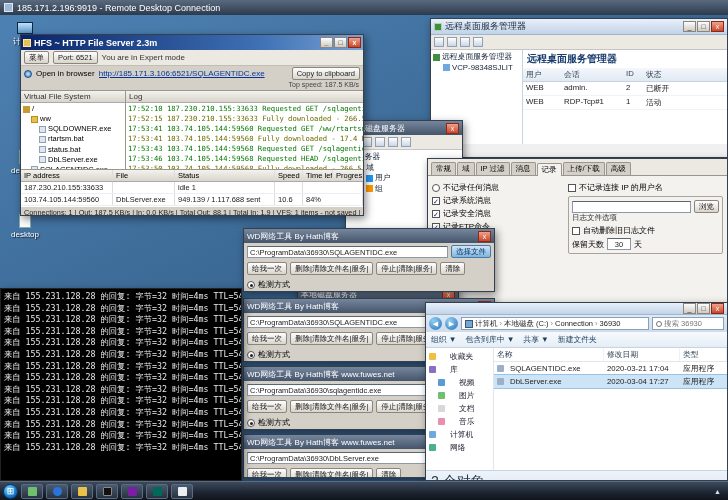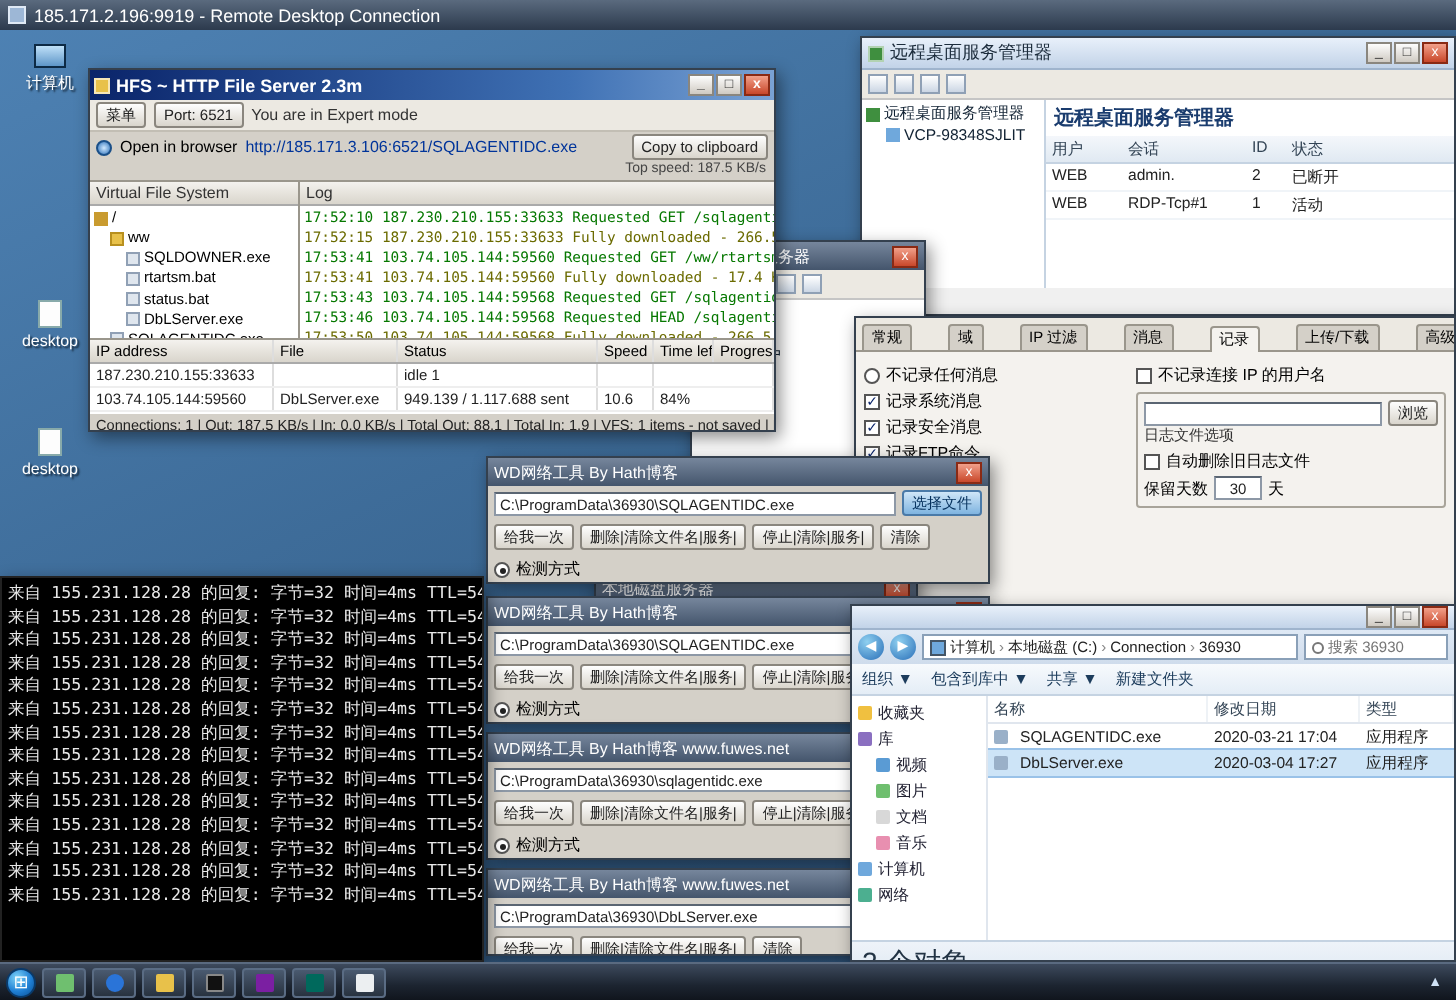--- a/index.html
+++ b/index.html
@@ -18,59 +18,59 @@
 .wbtns{margin-left:auto;display:flex;gap:1px}
 .wb{width:13px;height:11px;background:linear-gradient(#fdfdfd,#cfcac2);border:1px solid #8a867e;font-size:7px;line-height:9px;text-align:center;color:#333}
 .wb.close{background:linear-gradient(#f2a08a,#c8472a);color:#fff;border-color:#8a2a14}
 .menurow{display:flex;gap:8px;padding:1px 4px;font-size:8px;background:#ece9e2;border-bottom:1px solid #c2beb4;color:#222}
 .toolrow{display:flex;gap:3px;padding:2px 3px;background:#ece9e2;border-bottom:1px solid #c5c5c5}
 .tico{width:10px;height:10px;background:linear-gradient(#fff,#cbd6e4);border:1px solid #8fa0b5}
 .btn{display:inline-block;background:linear-gradient(#fefefe,#d9d5cc);border:1px solid #8a867e;border-radius:2px;padding:0 4px;font-size:7.5px;height:13px;line-height:11px;white-space:nowrap;color:#222}
 .btn.blue{background:linear-gradient(#cfe6f8,#7fb4e0);border-color:#4a7aa8;color:#05305c}
 .field{flex:1;background:#fff;border:1px solid #8d98a6;border-top-color:#5a6572;padding:0 2px;height:12px;line-height:11px;font-size:7.5px;overflow:hidden;white-space:nowrap;color:#222}
 .hfs-row{display:flex;align-items:center;gap:4px;font-size:8px;padding:1px 3px;background:#d4d0c8;white-space:nowrap;overflow:hidden}
-.hfs-url{color:#00349a;overflow:hidden}
+.hfs-url{color:#00349a;text-decoration:underline;overflow:hidden}
 .globe{width:8px;height:8px;border-radius:50%;background:radial-gradient(#cfe8ff,#2a6fb8);border:1px solid #1a4f88}
 .hfs-main{display:flex;height:79px;border-top:1px solid #9a968c}
 .hfs-left{width:105px;border-right:1px solid #9a968c;display:flex;flex-direction:column}
 .panel-h{font-size:8px;background:linear-gradient(#f4f2ee,#d9d5cc);padding:1px 3px;border-bottom:1px solid #aaa;color:#333}
 .tree{flex:1;background:#fff;font-size:7.5px;overflow:hidden;padding:1px 2px}
 .ti{display:flex;gap:2px;align-items:center;white-space:nowrap;line-height:1.35}
 .ic{width:7px;height:7px;display:inline-block;flex:none}
 .ic.home{background:#c99b2f}
 .ic.fold{background:#e8c14a;border:1px solid #b8901f}
 .ic.file{background:#dfe6ee;border:1px solid #90a0b5}
 .log{flex:1;background:#fff;font-size:7.2px;font-family:"DejaVu Sans Mono",monospace;padding:1px 2px;overflow:hidden;line-height:1.4;white-space:nowrap}
 .hfs-table{font-size:7.5px;background:#fff;border-top:1px solid #9a968c}
 .hfs-th,.hfs-tr{display:flex;white-space:nowrap;overflow:hidden}
 .hfs-th{background:linear-gradient(#f4f2ee,#d9d5cc);border-bottom:1px solid #aaa}
 .hfs-th span,.hfs-tr span{padding:1px 3px;border-right:1px solid #ddd;overflow:hidden;flex:none}
 .hfs-tr{border-bottom:1px solid #eee;color:#222}
 .statusbar{font-size:7.3px;padding:1px 3px;background:#d4d0c8;border-top:1px solid #fff;color:#222;white-space:nowrap;overflow:hidden}
-.tabs{display:flex;gap:18px;padding:3px 3px 0;background:#ece9e2;font-size:7.5px}
+.tabs{display:flex;gap:1px;padding:3px 3px 0;background:#ece9e2;font-size:7.5px}
 .tab{padding:1px 4px;border:1px solid #9a968c;border-bottom:none;background:#d4d0c8;border-radius:2px 2px 0 0;white-space:nowrap}
 .tab.active{background:#f4f2ee;position:relative;top:1px}
 .cfg-body{background:#f4f2ee;border-top:1px solid #9a968c;padding:4px;display:flex;gap:8px;font-size:8px;height:134px}
 .chk{display:flex;align-items:center;gap:3px;margin:2px 0;white-space:nowrap}
 .box{width:8px;height:8px;border:1px solid #555;background:#fff;font-size:7px;line-height:7px;text-align:center;color:#0a246a;flex:none}
 .radio{width:8px;height:8px;border:1px solid #555;border-radius:50%;background:#fff;position:relative;flex:none}
 .radio.on::after{content:"";position:absolute;left:2px;top:2px;width:3px;height:3px;border-radius:50%;background:#222}
 .grp{border:1px solid #a8a49a;border-radius:2px;padding:3px;margin-top:3px}
 .wd-row{display:flex;align-items:center;gap:3px;padding:2px 3px;font-size:8px;white-space:nowrap;overflow:hidden}
 .cmd-body{background:#000;color:#e8e8e8;font-family:"DejaVu Sans Mono",monospace;font-size:8.3px;line-height:1.4;padding:2px 3px;height:179px;overflow:hidden;white-space:nowrap}
 .exp-nav{display:flex;align-items:center;gap:3px;padding:2px 3px;background:linear-gradient(#dfe9f5,#cfdcec)}
 .navorb{width:13px;height:13px;border-radius:50%;background:radial-gradient(circle at 35% 30%,#8fd0f0,#2a6fb8);color:#fff;font-size:7px;text-align:center;line-height:13px;flex:none}
 .crumb{flex:1;background:#fff;border:1px solid #8aa0b8;height:13px;font-size:7.5px;display:flex;align-items:center;padding:0 3px;gap:2px;white-space:nowrap;overflow:hidden;color:#222}
 .sep{color:#888}
 .searchbox{width:72px;background:#fff;border:1px solid #8aa0b8;height:13px;font-size:7.5px;color:#777;display:flex;align-items:center;padding:0 3px;gap:2px;flex:none}
 .mag{width:6px;height:6px;border:1px solid #777;border-radius:50%;flex:none}
 .exp-tools{display:flex;gap:9px;padding:2px 5px;font-size:7.8px;background:linear-gradient(#f7fafd,#e4edf6);border-bottom:1px solid #c5d3e2;color:#1c3c5c;white-space:nowrap}
 .exp-body{display:flex;height:122px;background:#fff}
 .exp-side{width:68px;border-right:1px solid #e0e6ee;font-size:7.8px;padding:2px 0;color:#223}
-.sit{display:flex;align-items:center;gap:3px;padding:1px 3px;white-space:nowrap}
+.sit{display:flex;align-items:center;gap:14px;padding:1px 3px;white-space:nowrap}
 .sic{width:7px;height:7px;flex:none;border-radius:1px}
 .exp-list{flex:1;overflow:hidden}
 .exp-cols{display:flex;font-size:7.8px;color:#345;border-bottom:1px solid #e0e6ee}
 .exp-cols span{padding:1px 3px;border-right:1px solid #eef2f6;flex:none}
 .exp-row{display:flex;font-size:7.8px;color:#222;align-items:center}
 .exp-row span{padding:1px 3px;flex:none;overflow:hidden;white-space:nowrap}
 .exp-row.sel{background:#cde4f7;outline:1px solid #9ac2e8}
 .exp-status{font-size:14px;padding:2px 5px;background:linear-gradient(#eef3f9,#dbe6f1);border-top:1px solid #c5d3e2;color:#234}
 .taskbar{position:absolute;left:0;top:481px;width:728px;height:19px;background:linear-gradient(#3d4a5d,#1c2430 60%,#10151d);display:flex;align-items:center;gap:3px;padding:0 3px;border-top:1px solid #5a6a80;z-index:60}
 .orb{width:15px;height:15px;border-radius:50%;background:radial-gradient(circle at 35% 30%,#7fd4f7,#1f7fd4 55%,#0a4e92);border:1px solid #0a3a6a;color:#fff;font-size:9px;text-align:center;line-height:13px;flex:none}
@@ -183,21 +183,21 @@
           <span class="ic" style="background:#2196f3"></span>
           <span>用户</span>
         </div>
       <div class="ti" style="padding-left:18px">
           <span class="ic" style="background:#ff9800"></span>
           <span>组</span>
         </div>
     </div>
   </div>
 
-  <div class="win" style="left:44px;top:34px;width:344px;height:182px">
+  <div class="win" style="left:20px;top:34px;width:344px;height:182px">
     <div class="tb-classic">
       <span class="wicon" style="background:#e8c14a"></span>
       <span>HFS ~ HTTP File Server 2.3m</span>
       <span class="wbtns">
         <span class="wb">_</span>
         <span class="wb">□</span>
         <span class="wb close">x</span>
       </span>
     </div>
     <div class="hfs-row" style="background:#ece9e2;border-bottom:1px solid #c2beb4">

